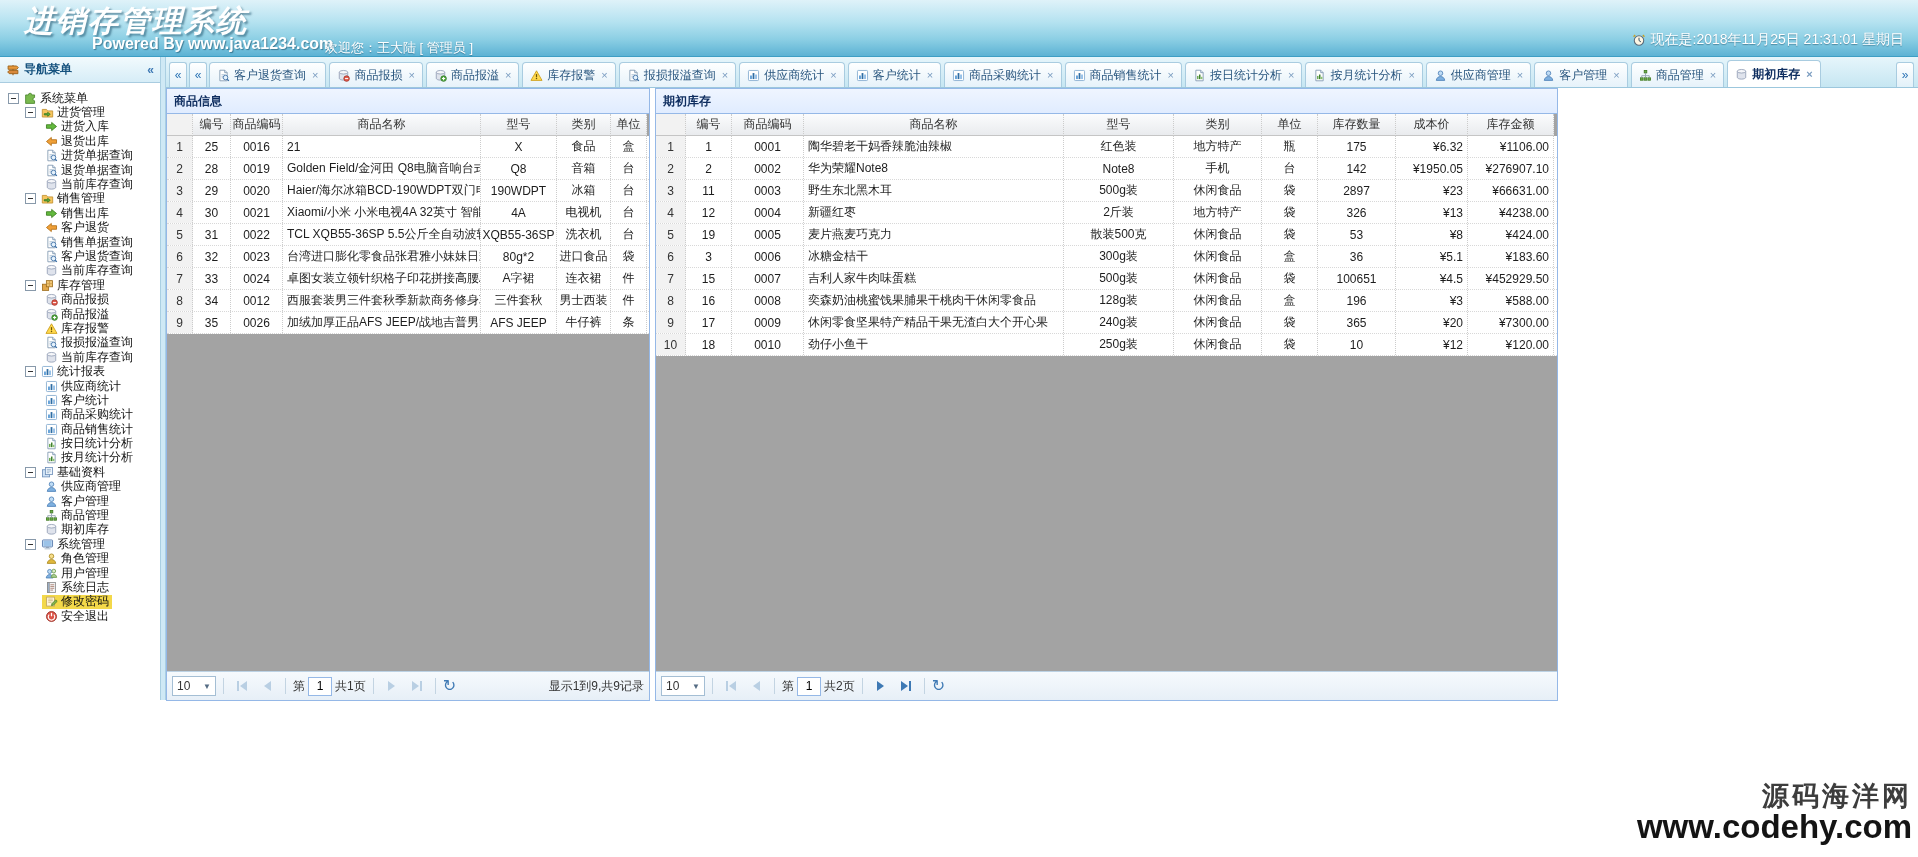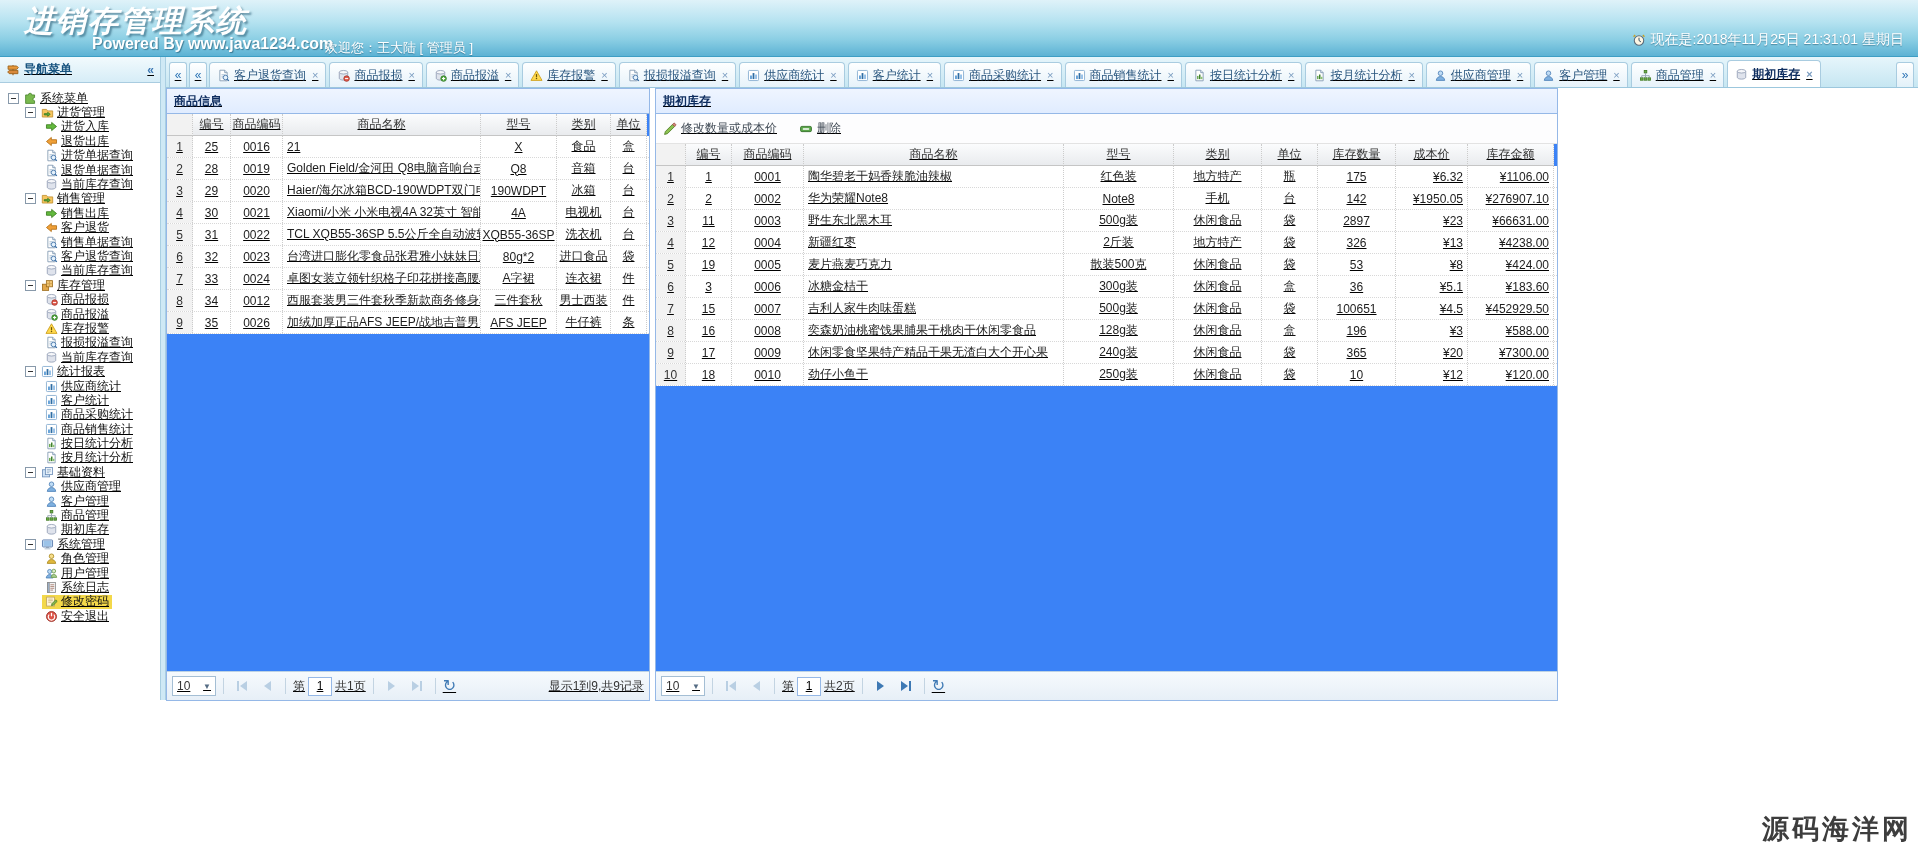--- a/index.html
+++ b/index.html
@@ -12,21 +12,21 @@
     border-bottom:1px solid #3d9ec4; }
   .app-title { position:absolute; left:24px; top:1px; font-size:30px; font-weight:bold; font-style:italic;
     color:#fff; letter-spacing:2px; text-shadow:2px 2px 2px rgba(30,80,105,.55); }
   .powered { position:absolute; left:92px; top:35px; font-size:16px; font-weight:bold; color:#fff;
     text-shadow:1px 1px 1px rgba(30,80,105,.6); }
   .welcome { position:absolute; left:325px; top:39px; font-size:13px; color:#fff; text-shadow:0 1px 1px rgba(30,80,105,.5); }
   .clockbox { position:absolute; right:14px; top:31px; display:flex; align-items:center; gap:5px;
     color:#fff; font-size:14px; text-shadow:0 1px 1px rgba(30,80,105,.5); }
 
   
-  .app { display:flex; height:643px;text-decoration:underline; }
+  .app { display:flex; height:643px; }
 
   
   .sidebar { width:160px; background:#fff; display:flex; flex-direction:column; flex:none; }
   .side-hd { height:26px; flex:none; display:flex; align-items:center; gap:4px; padding:0 6px;
     background:linear-gradient(#f2fafd,#d6edf7); border-bottom:1px solid #a9cce0;
     color:#15527e; font-weight:bold; }
   .side-collapse { margin-left:auto; color:#3e79b4; font-size:12px; cursor:pointer; }
   .tree { flex:1; overflow:hidden; padding:8px 0 0 4px; }
   .tree-row { height:14.4px; display:flex; align-items:center; white-space:nowrap; cursor:pointer; }
   .tree-inner { display:flex; align-items:center; gap:3px; padding:0 3px; height:100%; }
@@ -48,21 +48,21 @@
   .tab-list { display:flex; align-items:flex-end; overflow:hidden; margin-right:22px; }
   .tab { height:25px; flex:none; display:flex; align-items:center; gap:4px; padding:0 7px; margin-right:3px;
     background:linear-gradient(#feffff,#e6f2fa); border:1px solid #a9cce0; border-bottom:none; border-radius:4px 4px 0 0;
     font-size:12px; color:#28557e; cursor:pointer; }
   .tab.active { background:#fff; font-weight:bold; color:#0e2d5f; height:27px; }
   .tab-close { color:#7a9cc0; font-size:11px; margin-left:2px; }
 
   .content { height:613px; flex:none; display:flex; gap:5px; }
 
   
-  .panel { background:#3b82f6; border:1px solid #95b8e7; display:flex; flex-direction:column; }
+  .panel { background:#a3a3a3; border:1px solid #95b8e7; display:flex; flex-direction:column; }
   .panel-goods { width:484px; flex:none; }
   .panel-stock { width:903px; flex:none; }
   .panel-hd { height:25px; flex:none; display:flex; align-items:center; padding:0 7px;
     background:linear-gradient(#eff5ff,#e0ecff); border-bottom:1px solid #95b8e7;
     color:#0e2d5f; font-weight:bold; }
   .toolbar { flex:none; display:flex; align-items:center; gap:5px; padding:6px 7px; border-bottom:1px solid #e3e3e3;
     background:#fdfdfe; color:#333; }
   .search-input { width:152px; height:21px; border:1px solid #95b8e7; padding:0 3px; font-size:12px; }
   .tool-link { display:flex; align-items:center; gap:4px; color:#404a55; cursor:pointer; }
   .tool-gap { width:12px; }
@@ -911,41 +911,20 @@
               <span class="bar"></span>
             </span>
           <span class="sep"></span>
           <span class="refresh">↻</span>
           <span class="pg-info">显示1到9,共9记录</span>
         </div>
       </div>
 
       <div class="panel panel-stock">
         <div class="panel-hd">期初库存</div>
-        <div class="toolbar">
-          <span class="tool-link">
-            <span class="ico" id="pencil-ico">
-                <svg viewBox="0 0 16 16">
-                  <path d="M1.8 14.2l.9-3.3 8.2-8.2 2.4 2.4-8.2 8.2z" fill="#8cc152" stroke="#55822b"></path>
-                  <path d="M10.9 2.7l2.4 2.4 1-1a1.2 1.2 0 000-1.7l-.7-.7a1.2 1.2 0 00-1.7 0z" fill="#d4877b" stroke="#9c5347"></path>
-                </svg>
-              </span>
-            <span>修改数量或成本价</span>
-          </span>
-          <span class="tool-gap"></span>
-          <span class="tool-link">
-            <span class="ico" id="del-ico">
-                <svg viewBox="0 0 16 16">
-                  <rect x="1.8" y="5" width="12.4" height="6" rx="1.4" fill="#5aa649" stroke="#35702a"></rect>
-                  <rect x="4.2" y="7.2" width="7.6" height="1.6" rx=".8" fill="#fff"></rect>
-                </svg>
-              </span>
-            <span>删除</span>
-          </span>
-        </div>
         <div class="dg">
             <div class="dg-header">
               <div class="dg-cell idx" style="width:30px"></div>
               <div class="dg-cell" style="width:46px">编号</div>
               <div class="dg-cell" style="width:72px">商品编码</div>
               <div class="dg-cell" style="width:260px">商品名称</div>
               <div class="dg-cell" style="width:110px">型号</div>
               <div class="dg-cell" style="width:88px">类别</div>
               <div class="dg-cell" style="width:56px">单位</div>
               <div class="dg-cell" style="width:78px">库存数量</div>
@@ -1103,13 +1082,14 @@
           <span class="pg-info"></span>
         </div>
       </div>
 
     </div>
   </div>
 </div>
 
 <div class="wm">
   <div class="wm-1">源码海洋网</div>
+  <div class="wm-2">www.codehy.com</div>
 </div>
 
 </body></html>

